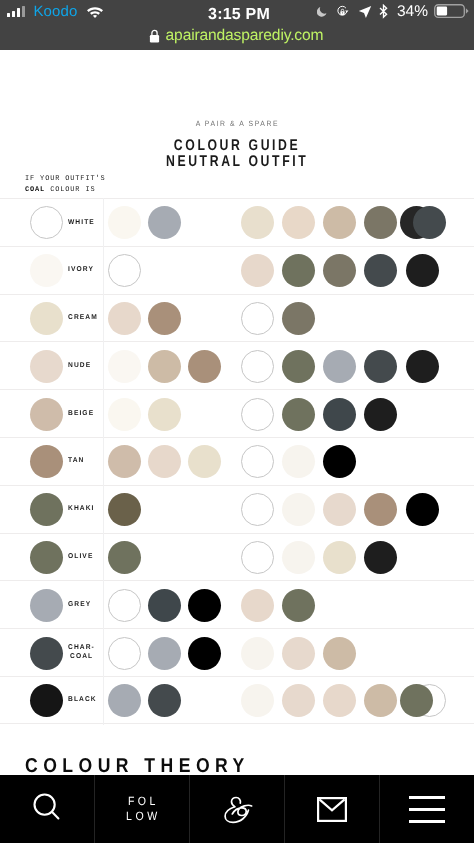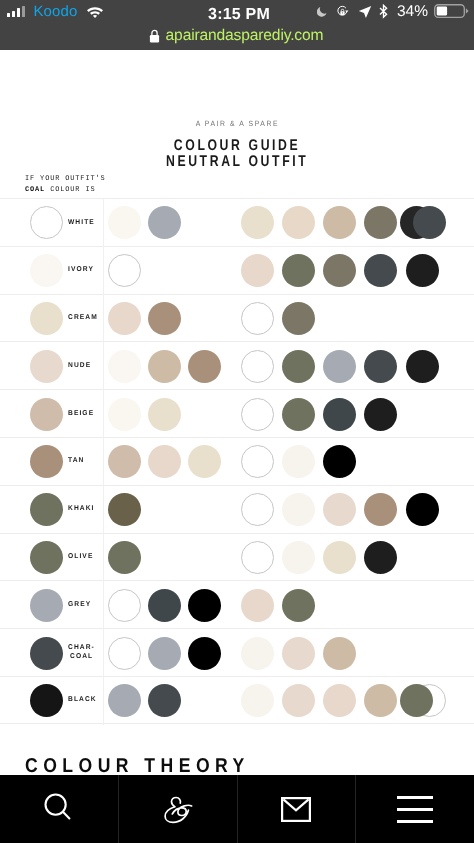--- a/index.html
+++ b/index.html
@@ -319,20 +319,26 @@
   <div class="navbar">
     <div class="navcell">
       <span>
         <svg width="27" height="27" viewBox="0 0 27 27" style="margin-left:-2px;margin-top:0px">
           <circle cx="11.6" cy="11.6" r="10.1" fill="none" stroke="#fff" stroke-width="2.1"></circle>
           <path d="M19.1 19.1 25.4 25.4" stroke="#fff" stroke-width="2.1" stroke-linecap="round"></path>
         </svg>
       </span>
     </div>
     <div class="navcell">
+      <div class="follow">
+        <div><span>FOL</span></div>
+        <div><span>LOW</span></div>
+      </div>
+    </div>
+    <div class="navcell">
       <span class="amp">
         <svg width="33" height="31" viewBox="0 0 34 32">
           <g fill="none" stroke="#fff" stroke-width="1.75" stroke-linecap="round" stroke-linejoin="round">
             <path d="M19.9 9.4C20.6 6.2 18.7 3.6 15.6 3.6 12.8 3.6 10.8 5.5 10.8 8.1c0 2 1.2 3.6 3.3 5"></path>
             <path d="M14.1 13.1C8.1 15.1 4.2 18.7 4.2 22.9c0 3.8 3.4 6.4 8.2 6.4 7.8 0 14.2-5.7 15.9-12.7"></path>
             <path d="M11.6 20.6c2.2-3.7 5.9-6.2 9.8-6.2 2.8 0 4.6 1.5 4.6 3.7 0 2.4-1.9 4.1-4.5 4.1-2.5 0-4.1-1.5-4.1-3.6 0-2.6 2.6-5.1 6.6-6.3 3-.9 5.8-.8 7.6 0"></path>
           </g>
         </svg>
       </span>
     </div>

